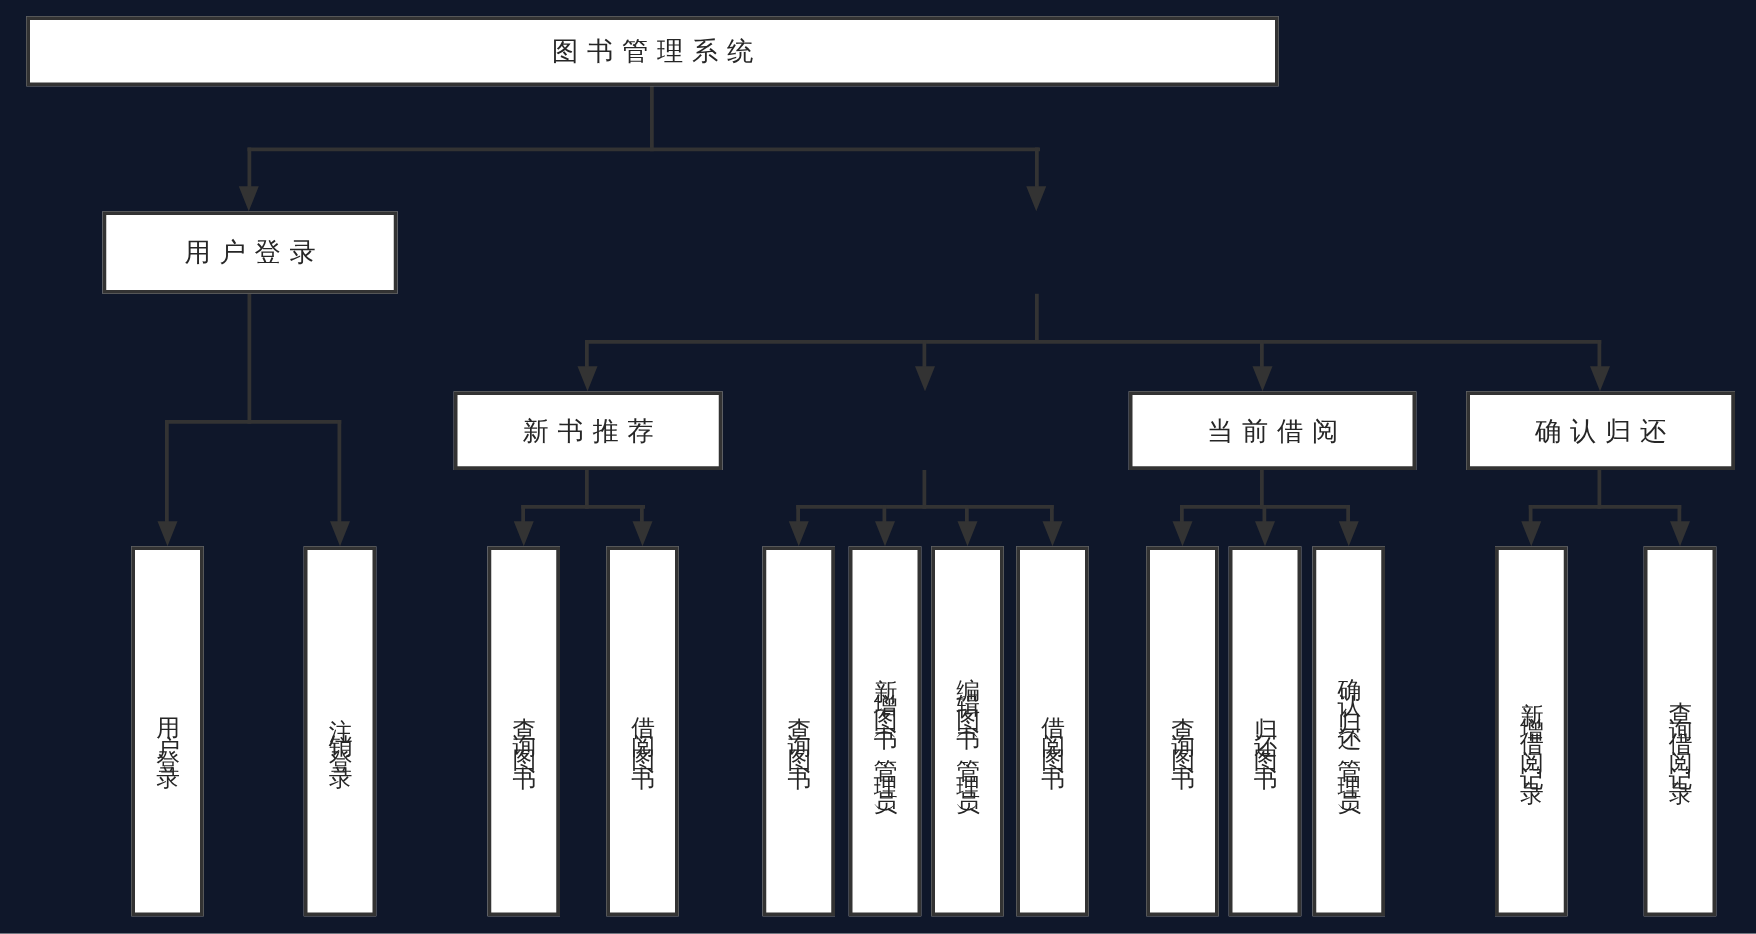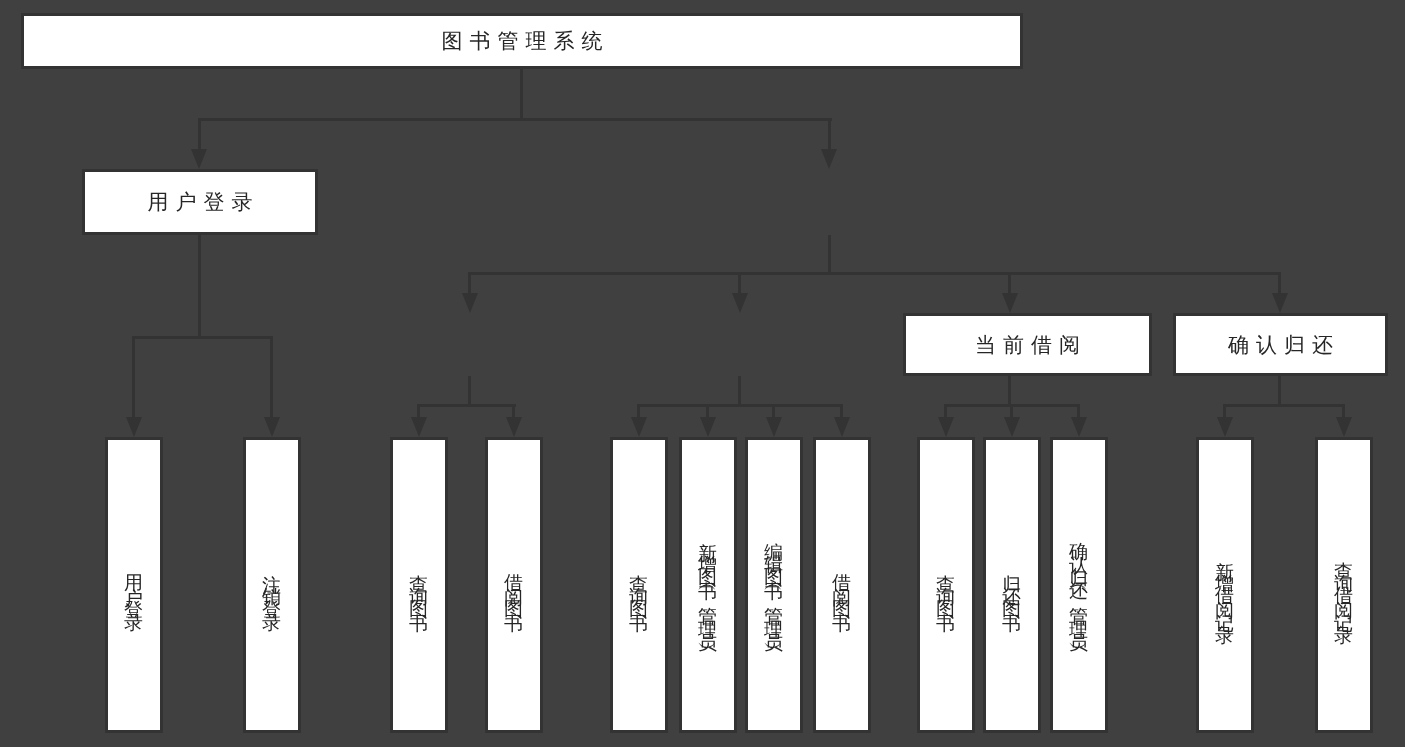--- a/index.html
+++ b/index.html
@@ -1,16 +1,16 @@
 <!DOCTYPE html>
 <html><head>
 <meta charset="utf-8">
 <style>
   html,body{margin:0;padding:0;background:#ffffff;}
-  .canvas{position:relative;width:1405px;height:747px;background:#404040;overflow:hidden;
+  .canvas{position:relative;width:1405px;height:747px;background:#0f172a;overflow:hidden;
           font-family:"Liberation Sans", sans-serif;}
   .hbox{position:absolute;box-sizing:border-box;border:3px solid #333333;background:#ffffff;
         display:flex;align-items:center;justify-content:center;z-index:2;}
   .hbox span{font-size:21px;letter-spacing:7px;text-indent:7px;color:#262626;white-space:nowrap;}
   .vbox{position:absolute;box-sizing:border-box;border:3px solid #333333;background:#ffffff;
         display:flex;align-items:center;justify-content:center;z-index:2;}
   .vbox span{writing-mode:vertical-rl;text-orientation:mixed;font-size:19px;letter-spacing:13px;
         color:#262626;line-height:1;}
   .line{position:absolute;background:#333333;z-index:1;}
   .arrow{position:absolute;width:0;height:0;border-left:8px solid transparent;
@@ -24,21 +24,24 @@
 <div class="canvas">
 
   <div class="hbox" style="left:21px;top:13px;width:1002px;height:56px;">
     <span>图书管理系统</span>
   </div>
 
   <div class="hbox" style="left:82px;top:169px;width:236px;height:66px;">
     <span>用户登录</span>
   </div>
 
-  <div class="hbox" style="left:903px;top:313px;width:249px;height:63px;font-family:Liberation Serif, serif;">
+  <div class="hbox" style="left:363px;top:313px;width:215px;height:63px;">
+    <span>新书推荐</span>
+  </div>
+  <div class="hbox" style="left:903px;top:313px;width:230px;height:63px;font-family:Liberation Serif, serif;">
     <span>当前借阅</span>
   </div>
   <div class="hbox" style="left:1173px;top:313px;width:215px;height:63px;">
     <span>确认归还</span>
   </div>
 
   <div class="vbox" style="left:105px;top:437px;width:58px;height:296px;">
     <span>用户登录</span>
   </div>
   <div class="vbox" style="left:243px;top:437px;width:58px;height:296px;">

